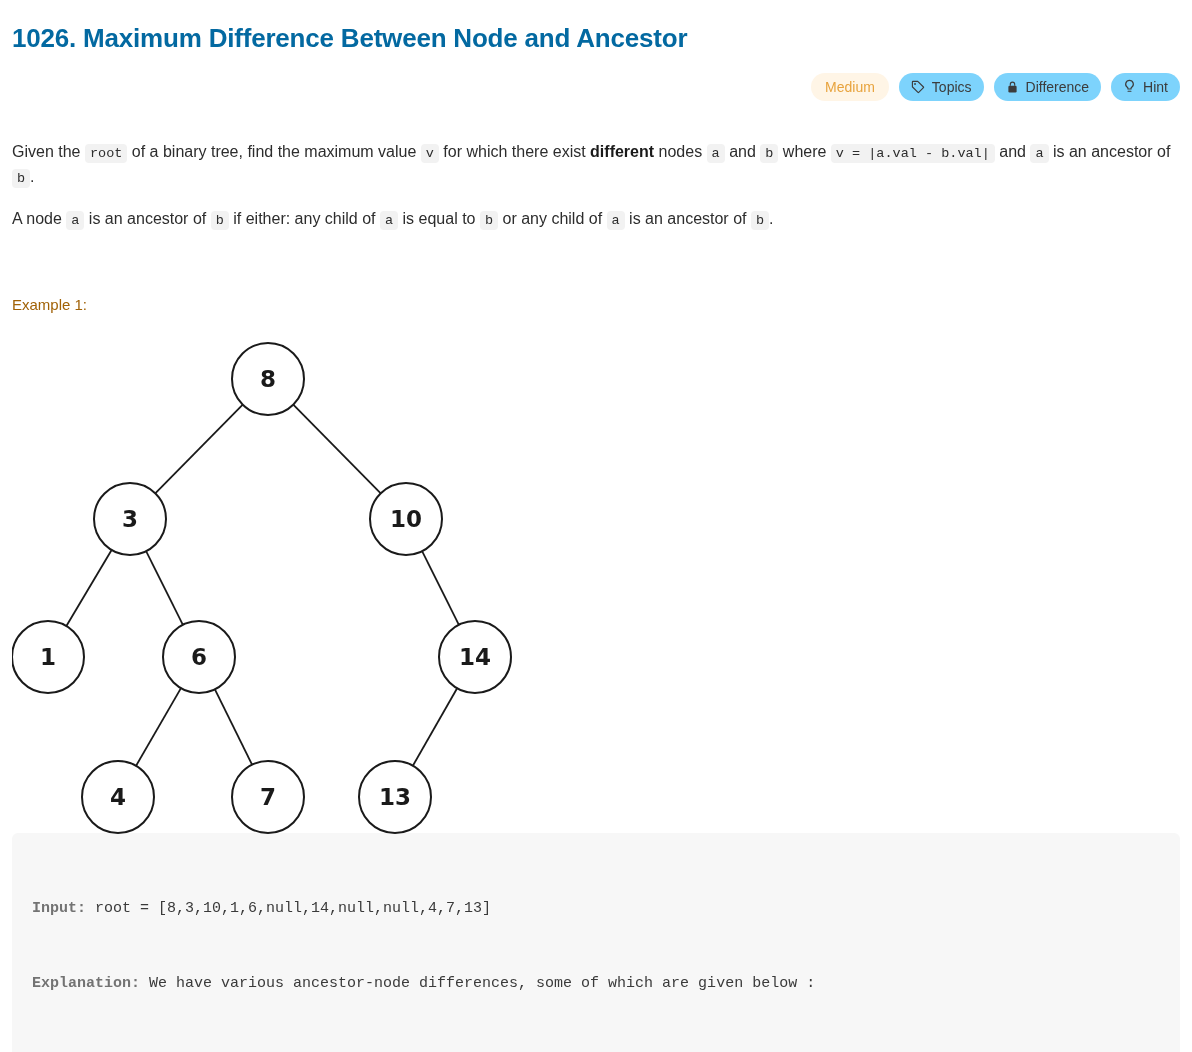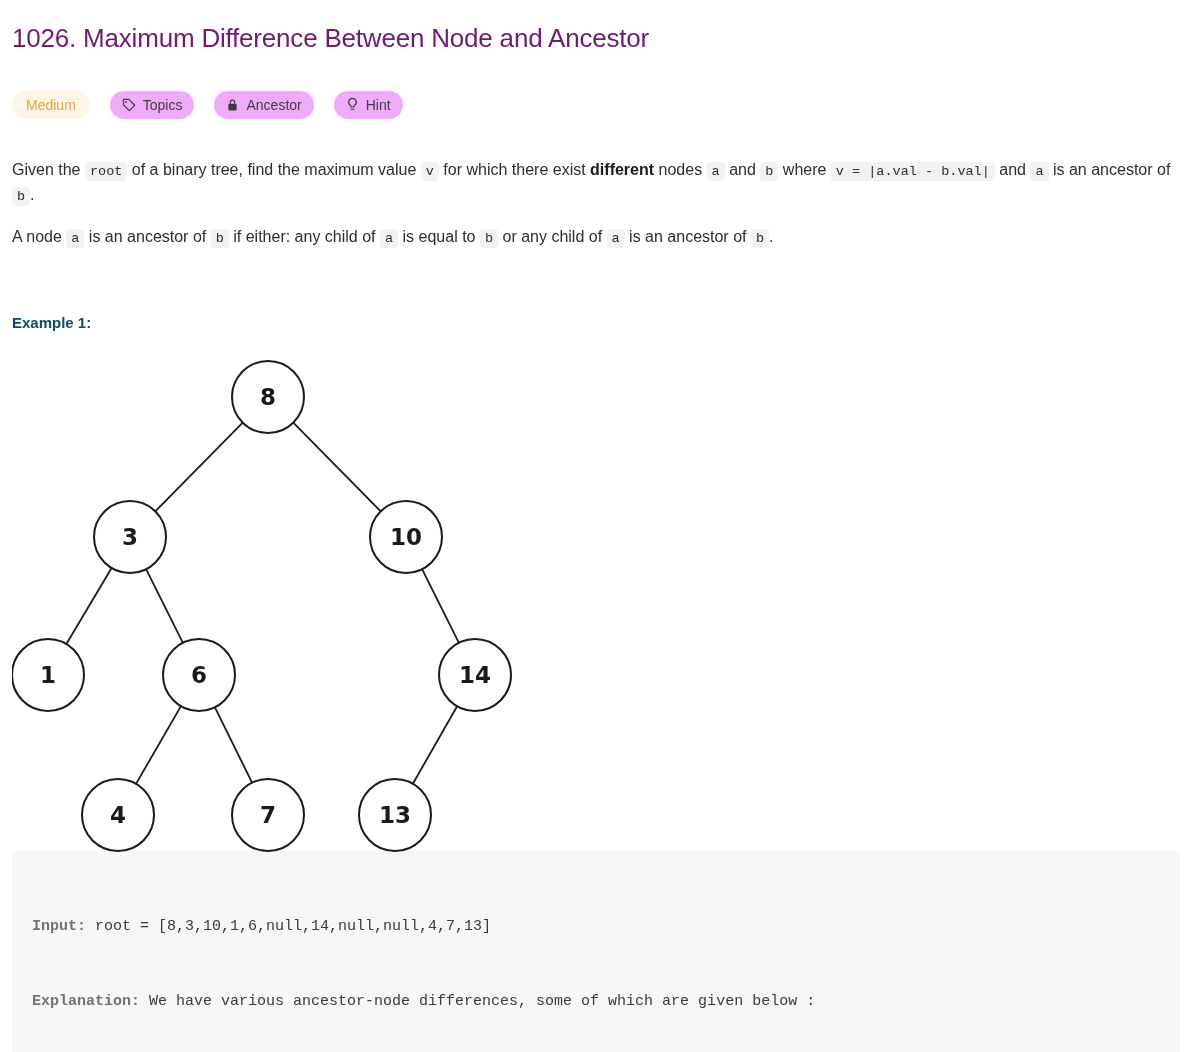--- a/index.html
+++ b/index.html
@@ -14,42 +14,43 @@
     color: #262626;
     overflow: hidden;
   }
   .page {
     padding: 16px 12px 0 12px;
     box-sizing: border-box;
     width: 1192px;
   }
   .title {
     font-size: 26px;
-    font-weight: normal;
+    font-weight: bold;
     letter-spacing: -0.2px;
-    color: #701a75;
+    color: #0369a1;
     margin: 6px 0 0 0;
     line-height: 1.25;
   }
   .tagrow {
     display: flex;
     align-items: center;
-    gap: 20px;
-    margin-top: 36px;
+    gap: 10px;
+    margin-top: 18px;
+    justify-content: flex-end;
   }
   .pill {
     display: inline-flex;
     align-items: center;
     gap: 7px;
     height: 28px;
     padding: 0 12px;
     border-radius: 22px;
     font-size: 14px;
     line-height: 1;
-    background: #f0abfc;
+    background: #7dd3fc;
     color: #3c3c3c;
     cursor: pointer;
     white-space: nowrap;
   }
   .pill.difficulty {
     background: #fff5e6;
     color: #e8a33d;
     padding: 0 14px;
   }
   .pill svg { display: block; }
@@ -66,22 +67,22 @@
     font-size: 13.5px;
     background: #f2f2f2;
     border-radius: 4px;
     padding: 2px 5px;
     color: #2d2d2d;
     white-space: pre;
   }
   b.strong { font-weight: bold; color: #1a1a1a; }
   .example-label {
     font-size: 15px;
-    font-weight: bold;
-    color: #0c4a6e;
+    font-weight: normal;
+    color: #a16207;
     margin-top: 64px;
   }
   .figure {
     margin-top: 14px;
     position: relative;
     width: 540px;
     height: 500px;
   }
   .figure svg { display: block; }
   .codeblock {
@@ -121,21 +122,21 @@
       <span>Topics</span>
     </span>
 
     <span class="pill">
       <span>
         <svg width="13" height="14" viewBox="0 0 14 16" fill="none" stroke="#3c3c3c" stroke-width="1.3">
           <rect x="2.3" y="6.6" width="9.4" height="7.6" rx="1.4" fill="#3c3c3c" stroke="none"></rect>
           <path d="M4.5 6.6V4.9a2.5 2.5 0 0 1 5 0v1.7"></path>
         </svg>
       </span>
-      <span>Ancestor</span>
+      <span>Difference</span>
     </span>
 
     <span class="pill">
       <span>
         <svg width="13" height="15" viewBox="0 0 14 16" fill="none" stroke="#3c3c3c" stroke-width="1.3">
           <path d="M7 1.4a4.1 4.1 0 0 0-2.4 7.43c.5.37.8.93.8 1.54v.33h3.2v-.33c0-.6.3-1.17.8-1.54A4.1 4.1 0 0 0 7 1.4Z"></path>
           <path d="M5.5 13.1h3" stroke-linecap="round"></path>
         </svg>
       </span>
       <span>Hint</span>

